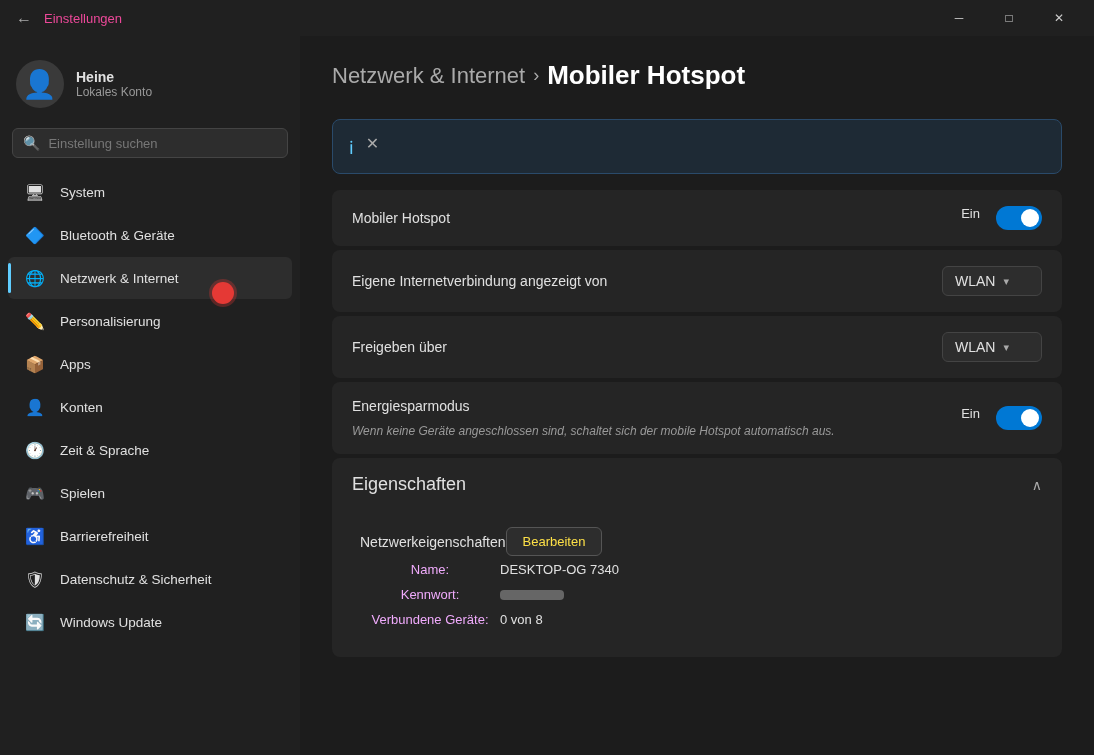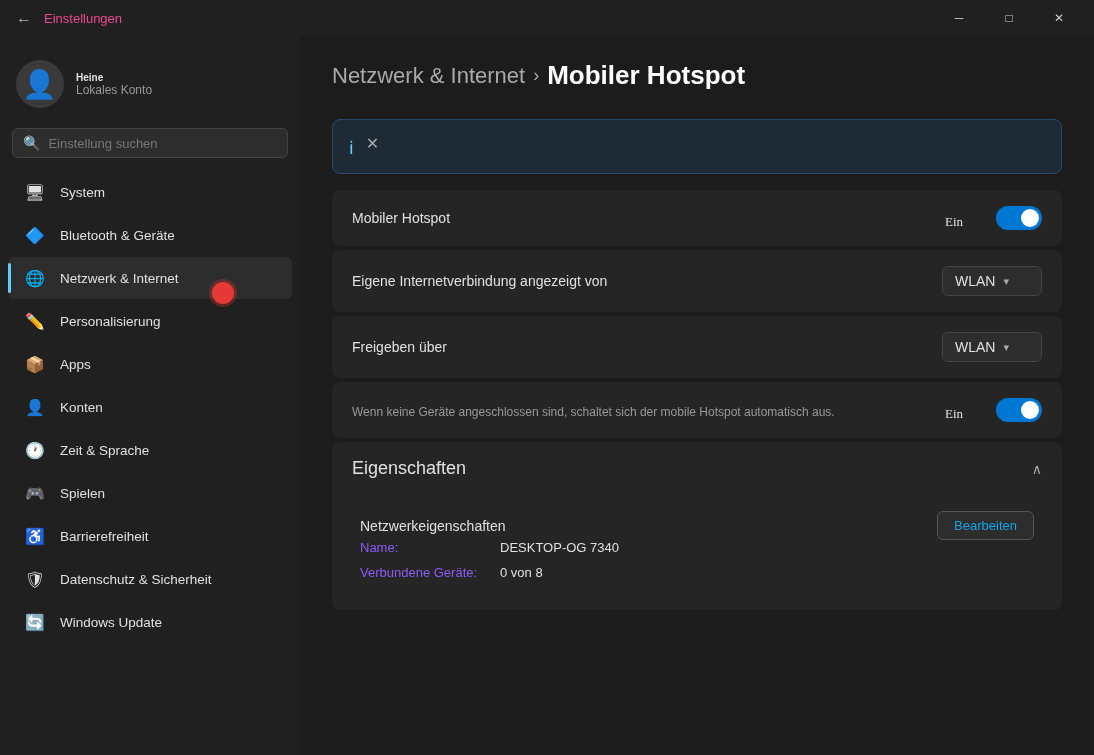--- a/index.html
+++ b/index.html
@@ -84,21 +84,21 @@
       display: flex;
       align-items: center;
       justify-content: center;
       flex-shrink: 0;
     }
     .avatar-icon {
       font-size: 28px;
       color: #bbb;
     }
     .user-info { display: flex; flex-direction: column; }
-    .user-name { font-size: 10px; font-weight: 600; }
+    .user-name { font-size: 14px; font-weight: 600; }
     .user-type { font-size: 12px; color: #999; }
 
     
     .search-container {
       padding: 0 12px 12px 12px;
     }
     .search-box {
       display: flex;
       align-items: center;
       background: #2d2d2d;
@@ -242,34 +242,34 @@
     }
     .settings-row:last-child { border-bottom: none; }
 
     .settings-label {
       flex: 1;
       font-size: 14px;
     }
     .settings-sublabel {
       font-size: 12px;
       color: #999;
-      margin-top: 3px;
+      margin-top: 10px;
+      font-style: italic;
     }
     .settings-value {
       color: #e0e0e0;
       font-size: 13px;
       margin-right: 8px;
     }
 
     
     .toggle-container {
       display: flex;
-      align-items: flex-end;
-      gap: 25px;
-      font-family: Liberation Serif, serif;
+      align-items: flex-start;
+      gap: 8px;
     }
     .toggle {
       width: 46px;
       height: 24px;
       border-radius: 12px;
       background: #0078d4;
       position: relative;
       cursor: pointer;
       flex-shrink: 0;
     }
@@ -318,48 +318,48 @@
       background: #252525;
       border-radius: 8px;
       margin-top: 4px;
     }
     .properties-content {
       padding: 16px 28px 20px 28px;
     }
     .properties-header {
       display: flex;
       align-items: center;
-      justify-content: space-between;
-      margin-bottom: 0;
+      margin-bottom: 6px;
     }
     .properties-title {
       font-size: 14px;
       font-weight: 500;
     }
     .edit-btn {
       background: #2d2d2d;
       border: 1px solid #555;
       border-radius: 6px;
-      color: #0ea5e9;
+      color: #fde047;
       padding: 6px 16px;
       font-size: 13px;
       cursor: pointer;
     }
 
     .property-row {
       display: flex;
       align-items: center;
       margin-bottom: 10px;
       gap: 0;
     }
     .property-key {
       width: 140px;
       font-size: 13px;
-      color: #8b5cf6;
-      flex-shrink: 0;
+      color: #f0abfc;
+      flex-shrink: 0;
+      text-align: center;
     }
     .property-value {
       font-size: 13px;
       color: #e0e0e0;
     }
     .password-dots {
       display: inline-block;
       width: 64px;
       height: 10px;
       background: #666;
@@ -507,20 +507,21 @@
         <div class="dropdown">
           <span class="dropdown-text">WLAN</span>
           <span class="dropdown-arrow">▾</span>
         </div>
       </div>
     </div>
 
     <div class="settings-card" style="margin-top:4px;">
       <div class="settings-row">
         <div style="flex:1;">
+          <div class="settings-label">Energiesparmodus</div>
           <div class="settings-sublabel">Wenn keine Geräte angeschlossen sind, schaltet sich der mobile Hotspot automatisch aus.</div>
         </div>
         <div class="toggle-container">
           <span class="settings-value">Ein</span>
           <div class="toggle on">
             <div class="toggle-knob"></div>
           </div>
         </div>
       </div>
     </div>
@@ -533,20 +534,24 @@
       <div class="properties-content">
         <div class="properties-header">
           <span class="properties-title">Netzwerkeigenschaften</span>
           <button class="edit-btn">Bearbeiten</button>
         </div>
         <div class="property-row">
           <span class="property-key">Name:</span>
           <span class="property-value">DESKTOP-OG 7340</span>
         </div>
         <div class="property-row">
+          <span class="property-key">Kennwort:</span>
+          <span class="password-dots"></span>
+        </div>
+        <div class="property-row">
           <span class="property-key">Verbundene Geräte:</span>
           <span class="property-value">0 von 8</span>
         </div>
       </div>
     </div>
 
   </div>
 </div>
 
 <div class="cursor-dot"></div>

